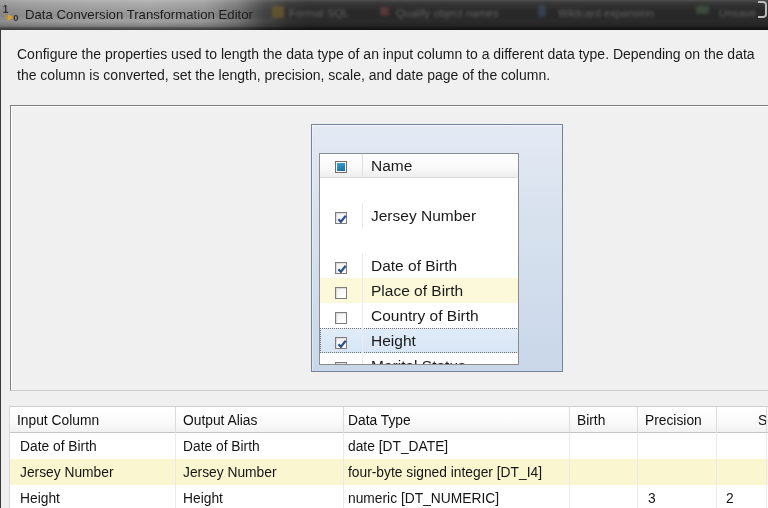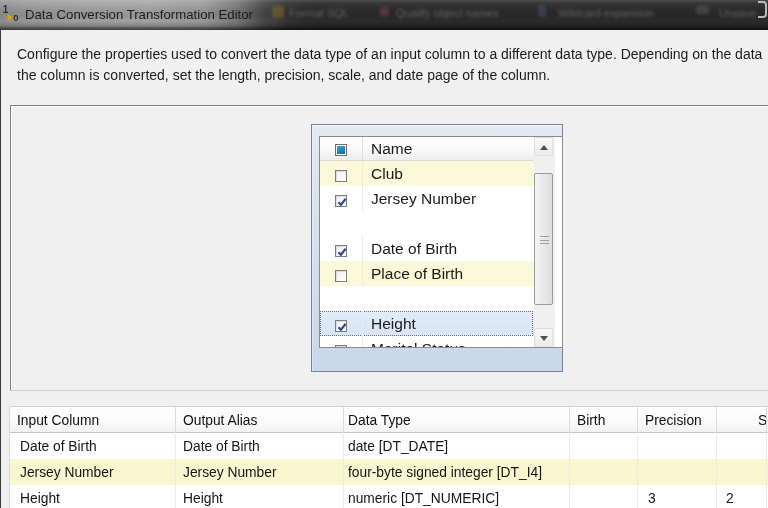--- a/index.html
+++ b/index.html
@@ -31,21 +31,21 @@
 
   
   #panel {
     left:311px; top:124px; width:252px; height:248px;
     border:1px solid #74839a;
     box-shadow:inset 0 1px 0 rgba(255,255,255,0.7), inset 1px 0 0 rgba(255,255,255,0.35);
     background:linear-gradient(180deg, #e4eaf4 0%, #dae3ef 28%, #c9d7e9 100%);
   }
   #paneltitle { left:8px; top:11px; font-size:14.3px; color:#414b59; }
 
-  #list { left:7px; top:11px; width:244px; height:212px; border:1px solid #8c8c8c; background:#fff; overflow:hidden;text-align:center; }
+  #list { left:7px; top:28px; width:200px; height:212px; border:1px solid #8c8c8c; background:#fff; overflow:hidden;text-align:center; }
   #lhdr { left:0; top:0; width:214px; height:24px;
     background:linear-gradient(180deg,#ffffff 0%,#fafafa 55%,#ededed 100%);
     border-bottom:1px solid #dadada; }
   #lhdr .sep { left:42px; top:0; width:1px; height:23px; background:#e0e0e0; }
   .lrow { left:0; width:214px; height:25px; }
   .lrow .sep { left:42px; top:0; width:1px; height:25px; background:#ebebeb; }
   .cream { background:#fbf9da; }
   .gcream { background:#f9f6d0; }
   .lname { position:absolute; left:51px; top:4px; font-size:15.5px; color:#1a1a1a; }
   .cb { position:absolute; left:15px; top:9px; width:12px; height:12px; border:1px solid #7d7d7d;
@@ -97,39 +97,34 @@
     <div class="abs blurtxt" style="left:396px;">Qualify object names</div>
     <div class="abs blurico" style="left:538px; top:5px; width:8px; height:12px; background:#425870; opacity:0.5;"></div>
     <div class="abs blurtxt" style="left:558px;">Wildcard expansion</div>
     <div class="abs blurico" style="left:696px; top:6px; width:13px; height:8px; background:#49604a; opacity:0.6;"></div>
     <div class="abs blurtxt" style="left:719px;">Unsave</div>
     <div class="abs" id="caret"></div>
   </div>
 
   <div class="abs" id="leftedge"></div>
 
-  <div class="abs instr" id="instr1" style="top:47px;">Configure the properties used to convert the data type of an input column to a different data type. Depending on the data</div>
+  <div class="abs instr" id="instr1" style="top:47px;">Configure the properties used to length the data type of an input column to a different data type. Depending on the data</div>
   <div class="abs instr" id="instr2" style="top:68px;">the column is converted, set the length, precision, scale, and date page of the column.</div>
 
   <div class="abs" id="groupbox"></div>
 
   <div class="abs" id="panel">
     <div class="abs" id="list">
       <div class="abs" id="lhdr">
         <div class="abs sep"></div>
         <span class="cbh">
           <span class="inner"></span>
         </span>
         <div class="lname" style="top:3px;">Name</div>
       </div>
-      <div class="abs lrow cream" style="top:24px;">
-        <div class="sep abs"></div>
-        <span class="cb"></span>
-        <div class="lname">Club</div>
-      </div>
       <div class="abs lrow" style="top:49px;">
         <div class="sep abs"></div>
         <span class="cb">
           <svg width="12" height="12">
             <path d="M2.4 6.2 L4.9 8.8 L9.7 2.8" stroke="#2e4f8e" stroke-width="2.2" fill="none"></path>
           </svg>
         </span>
         <div class="lname">Jersey Number</div>
       </div>
       <div class="abs lrow" style="top:99px;">
@@ -138,20 +133,25 @@
           <svg width="12" height="12">
             <path d="M2.4 6.2 L4.9 8.8 L9.7 2.8" stroke="#2e4f8e" stroke-width="2.2" fill="none"></path>
           </svg>
         </span>
         <div class="lname">Date of Birth</div>
       </div>
       <div class="abs lrow cream" style="top:124px;">
         <div class="sep abs"></div>
         <span class="cb"></span>
         <div class="lname">Place of Birth</div>
+      </div>
+      <div class="abs lrow" style="top:149px;">
+        <div class="sep abs"></div>
+        <span class="cb"></span>
+        <div class="lname">Country of Birth</div>
       </div>
       <div class="abs lrow" id="selrow" style="top:174px;">
         <div class="abs" id="selfocus"></div>
         <div class="sep abs"></div>
         <span class="cb">
           <svg width="12" height="12">
             <path d="M2.4 6.2 L4.9 8.8 L9.7 2.8" stroke="#2e4f8e" stroke-width="2.2" fill="none"></path>
           </svg>
         </span>
         <div class="lname">Height</div>

